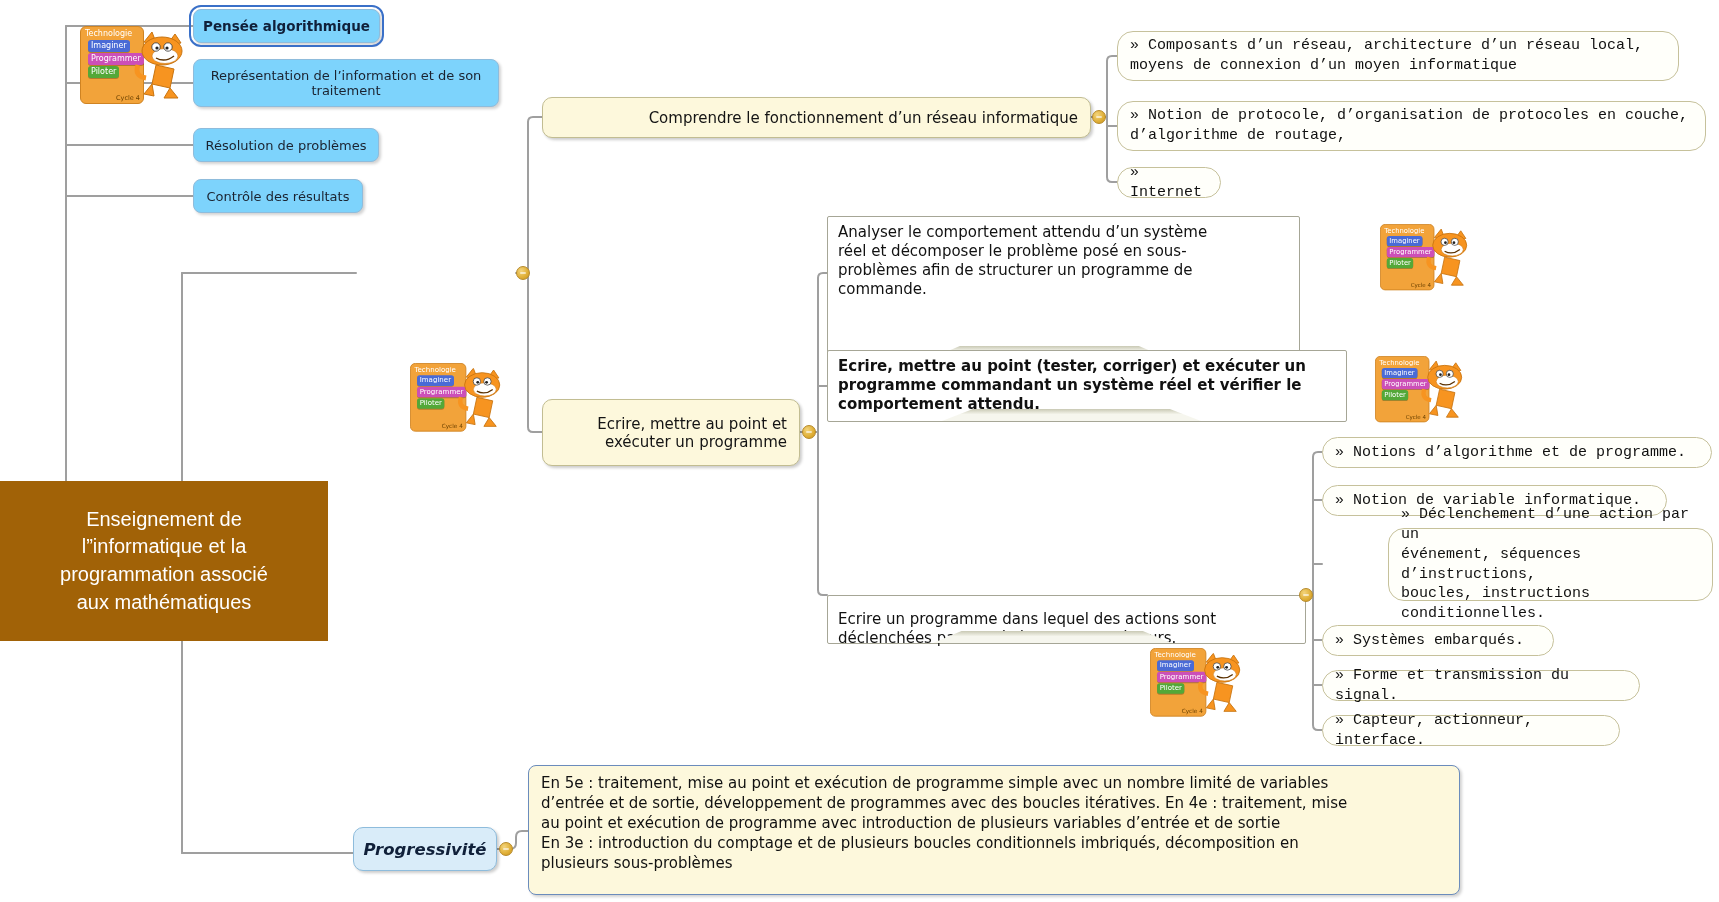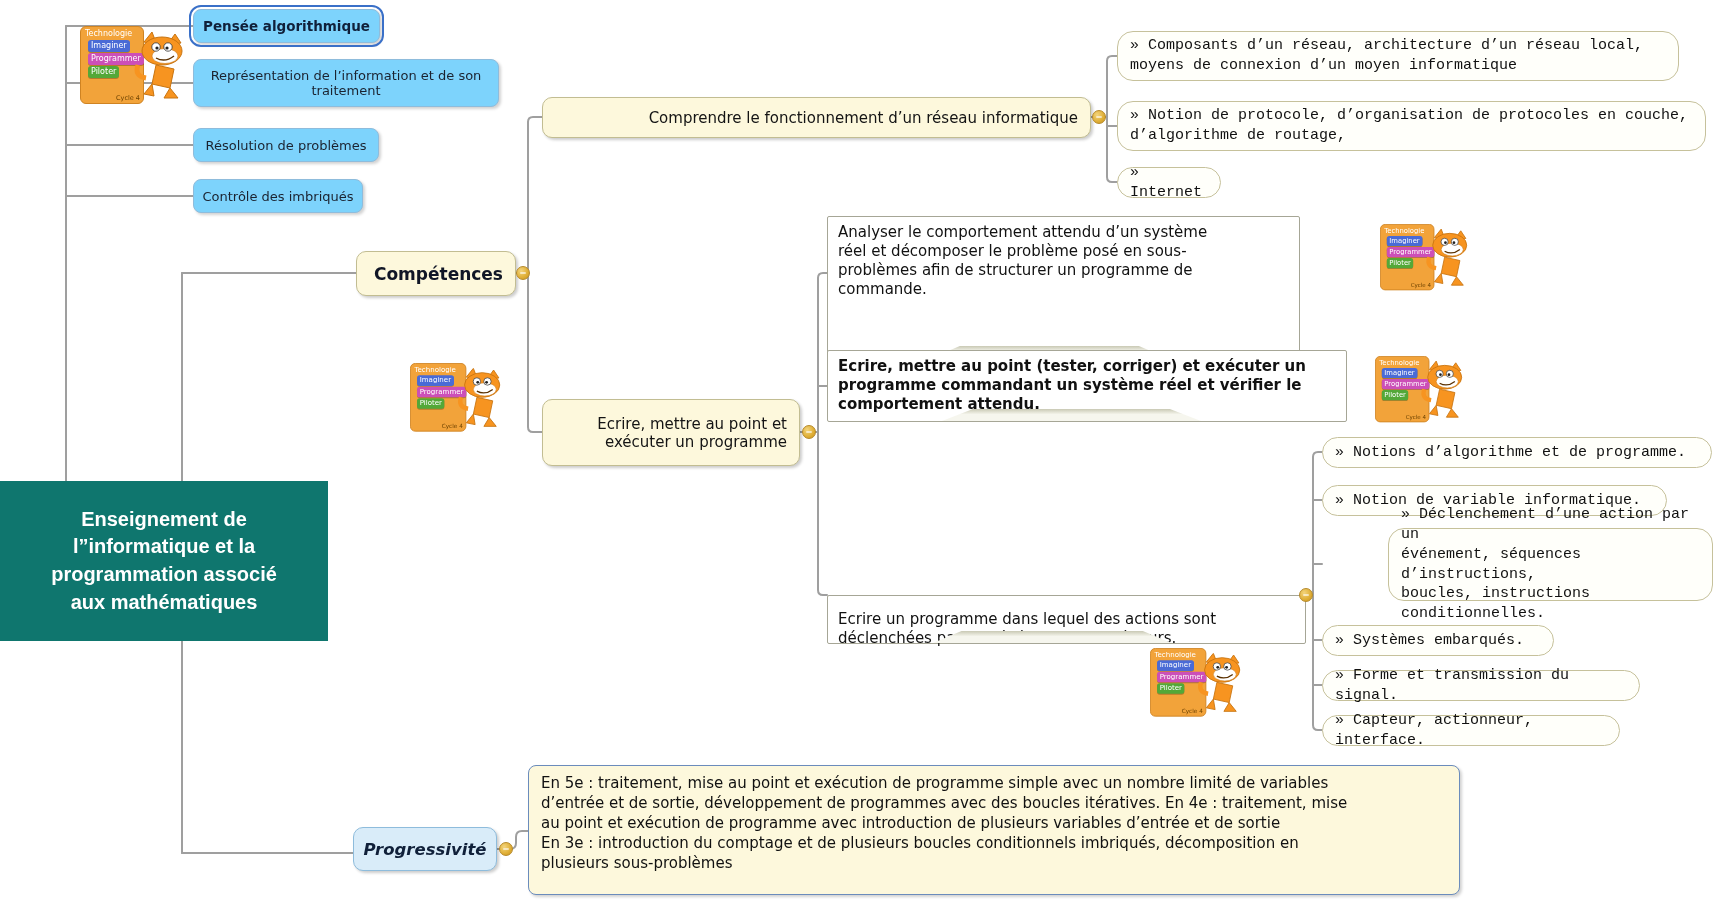--- a/index.html
+++ b/index.html
@@ -12,21 +12,21 @@
   .left-txt{text-align:left;}
 
   .blue{background:#7dd3fc;border:1px solid #8ebcdc;border-radius:8px;
         box-shadow:2px 2px 3px rgba(0,0,0,.18);font-size:13px;padding:4px 8px;}
   .selected{outline:2px solid #3a70c8;outline-offset:2px;font-weight:bold;font-size:13.5px;color:#10203a;}
 
   .cream{background:#fdf8dc;border:1px solid #c2bd92;border-radius:10px;
          box-shadow:2px 2px 3px rgba(0,0,0,.2);padding:1px 12px;font-size:15px;color:#141414;text-align:right;}
   .cream.title{font-weight:bold;font-size:17px;color:#101626;}
 
-  .blackbox{background:#0f766e;color:#fff;font-weight:bold;font-size:20px;line-height:1.38;
+  .blackbox{background:#a16207;color:#fff;font-weight:normal;font-size:20px;line-height:1.38;
             font-family:"Liberation Sans",sans-serif;}
 
   .whitebox{background:#fff;border:1.5px solid #a6a696;border-radius:2px;
             padding:6px 10px;font-size:15px;line-height:1.27;color:#111;}
   .whitebox::after{content:"";position:absolute;bottom:0;left:22%;width:50%;height:12px;
             background:linear-gradient(#c9c9b4,#f6f6ee 45%);
             clip-path:polygon(0 100%,12% 0,88% 0,100% 100%);}
 
   .pill{background:#fffffa;border:1.2px solid #c6c19b;border-radius:16px;
         padding:3px 12px;font-size:15px;line-height:1.33;color:#111;font-family:Liberation Mono, monospace;}
@@ -222,33 +222,30 @@
     <span class="txt">Pensée algorithmique</span>
   </div>
   <div class="node blue center-txt" style="left:193px;top:59px;width:306px;height:48px;">
     <span class="txt">Représentation de l’information et de son
 traitement</span>
   </div>
   <div class="node blue center-txt" style="left:193px;top:128px;width:186px;height:34px;">
     <span class="txt">Résolution de problèmes</span>
   </div>
   <div class="node blue center-txt" style="left:193px;top:179px;width:170px;height:34px;">
-    <span class="txt">Contrôle des imbriqués</span>
+    <span class="txt">Contrôle des résultats</span>
   </div>
 
   <div class="node blackbox center-txt" style="left:0px;top:481px;width:328px;height:160px;">
     <span class="txt">Enseignement de
 l”informatique et la
 programmation associé
 aux mathématiques</span>
   </div>
 
-  <div class="node cream title center-txt" style="left:356px;top:251px;width:160px;height:45px;">
-    <span class="txt">Compétences</span>
-  </div>
 
   <div class="node cream left-txt" style="left:542px;top:97px;width:549px;height:41px;">
     <span class="txt">Comprendre le fonctionnement d’un réseau informatique</span>
   </div>
 
   <div class="node pill left-txt" style="left:1117px;top:31px;width:562px;height:50px;">
     <span class="txt">» Composants d’un réseau, architecture d’un réseau local,
 moyens de connexion d’un moyen informatique</span>
   </div>
   <div class="node pill left-txt" style="left:1117px;top:101px;width:589px;height:50px;">

